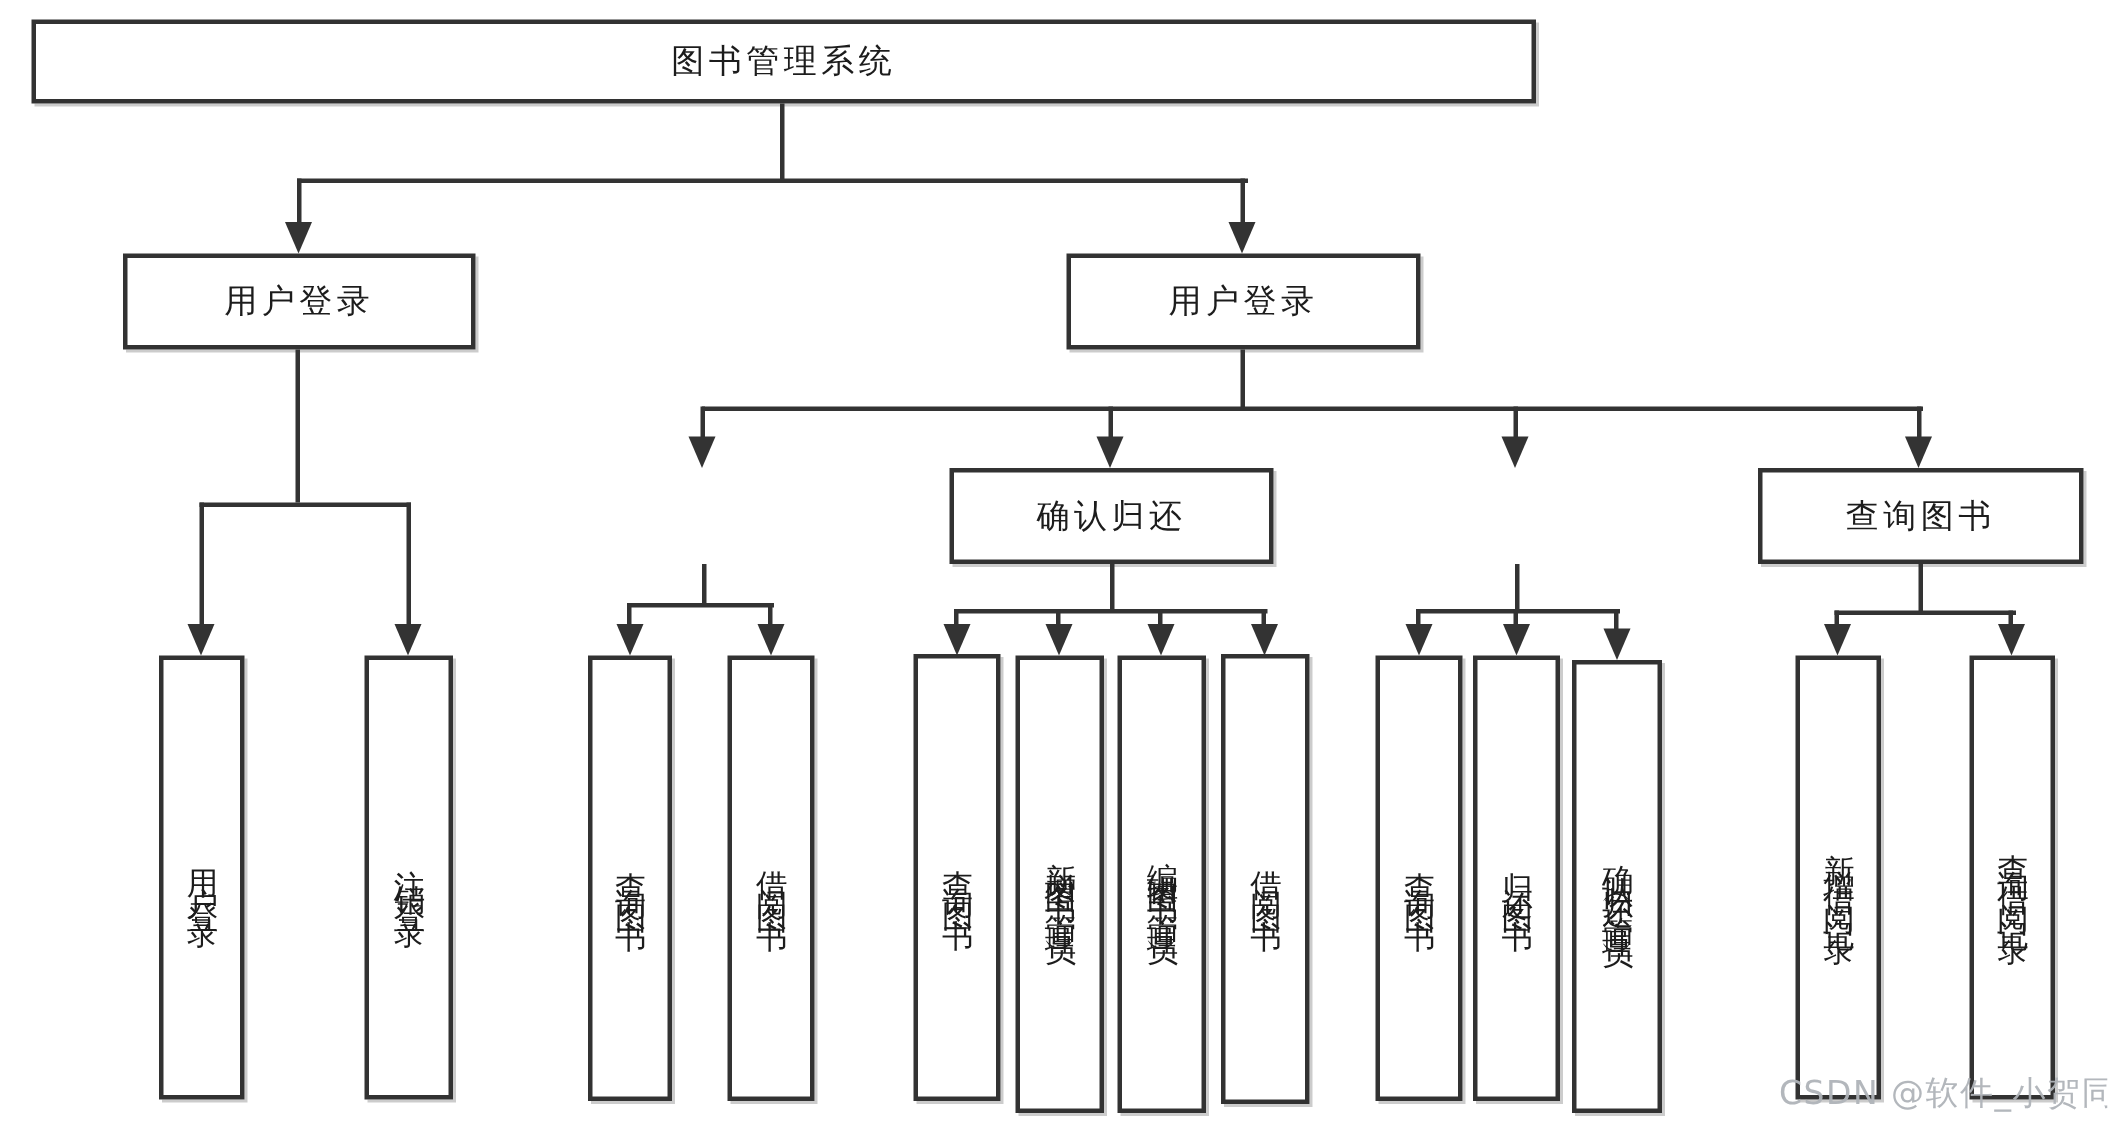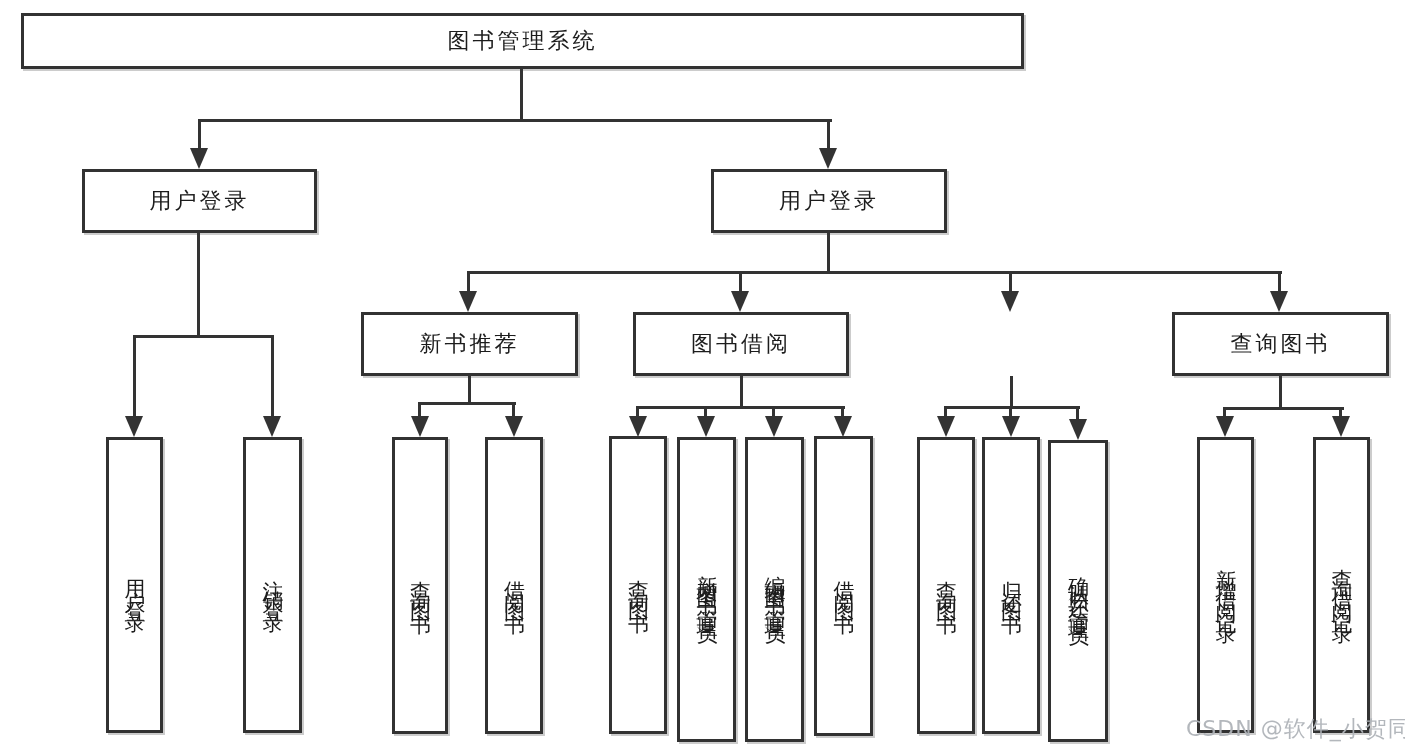--- a/index.html
+++ b/index.html
@@ -41,26 +41,23 @@
   </div>
 
   <div class="box h" style="left:82px;top:169px;width:235px;height:64px">
     <span>用户登录</span>
   </div>
 
   <div class="box h" style="left:711px;top:169px;width:236px;height:64px">
     <span>用户登录</span>
   </div>
 
-  <div class="box h" style="left:361px;top:312px;width:217px;height:64px">
-    <span>新书推荐</span>
-  </div>
 
   <div class="box h" style="left:633px;top:312px;width:216px;height:64px">
-    <span>图书借阅</span>
+    <span>确认归还</span>
   </div>
 
 
   <div class="box h" style="left:1172px;top:312px;width:217px;height:64px">
     <span>查询图书</span>
   </div>
 
   <div class="box v" style="left:106px;top:437px;width:57px;height:296px">
     <span class="vt">用户登录</span>
   </div>

